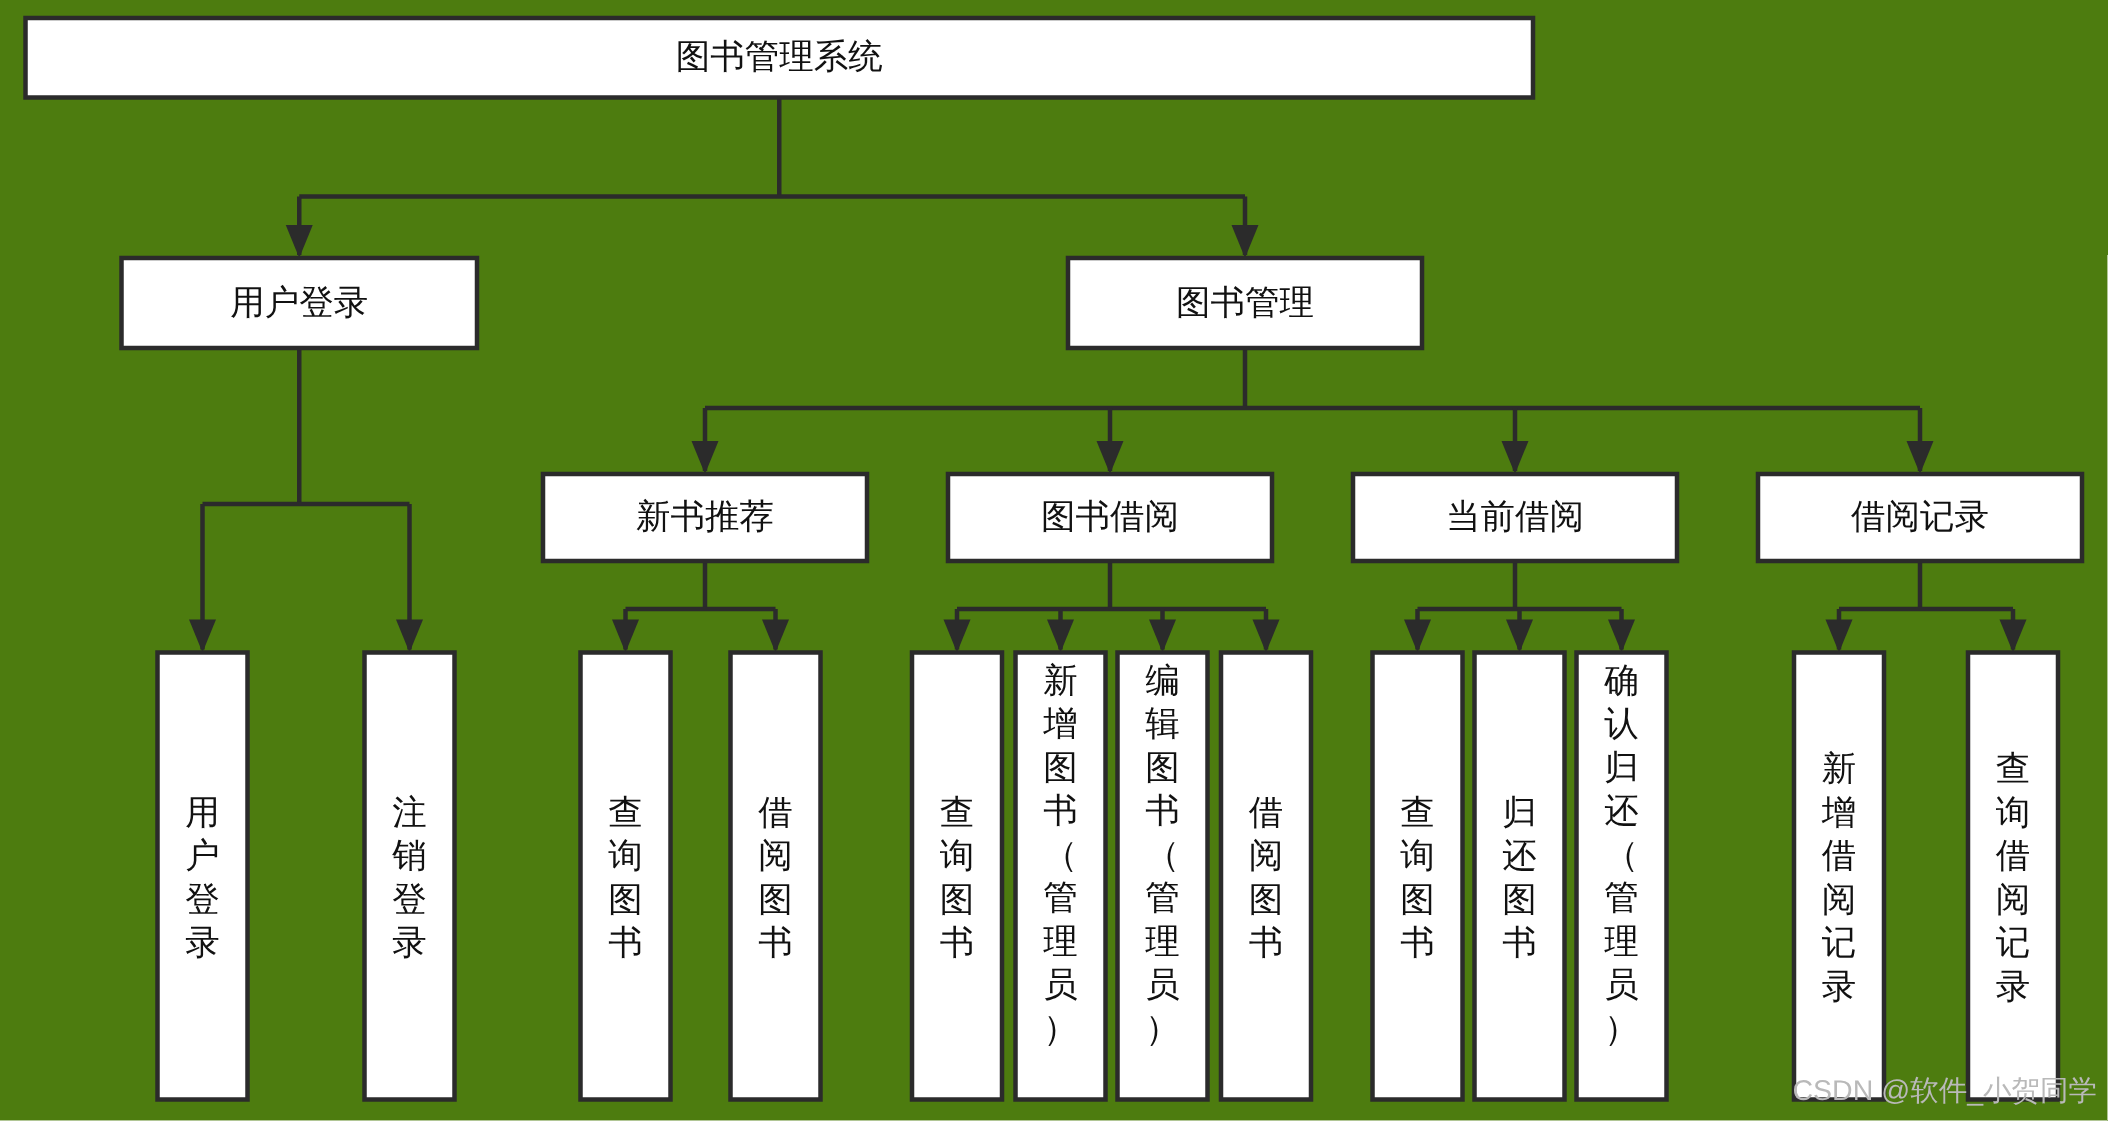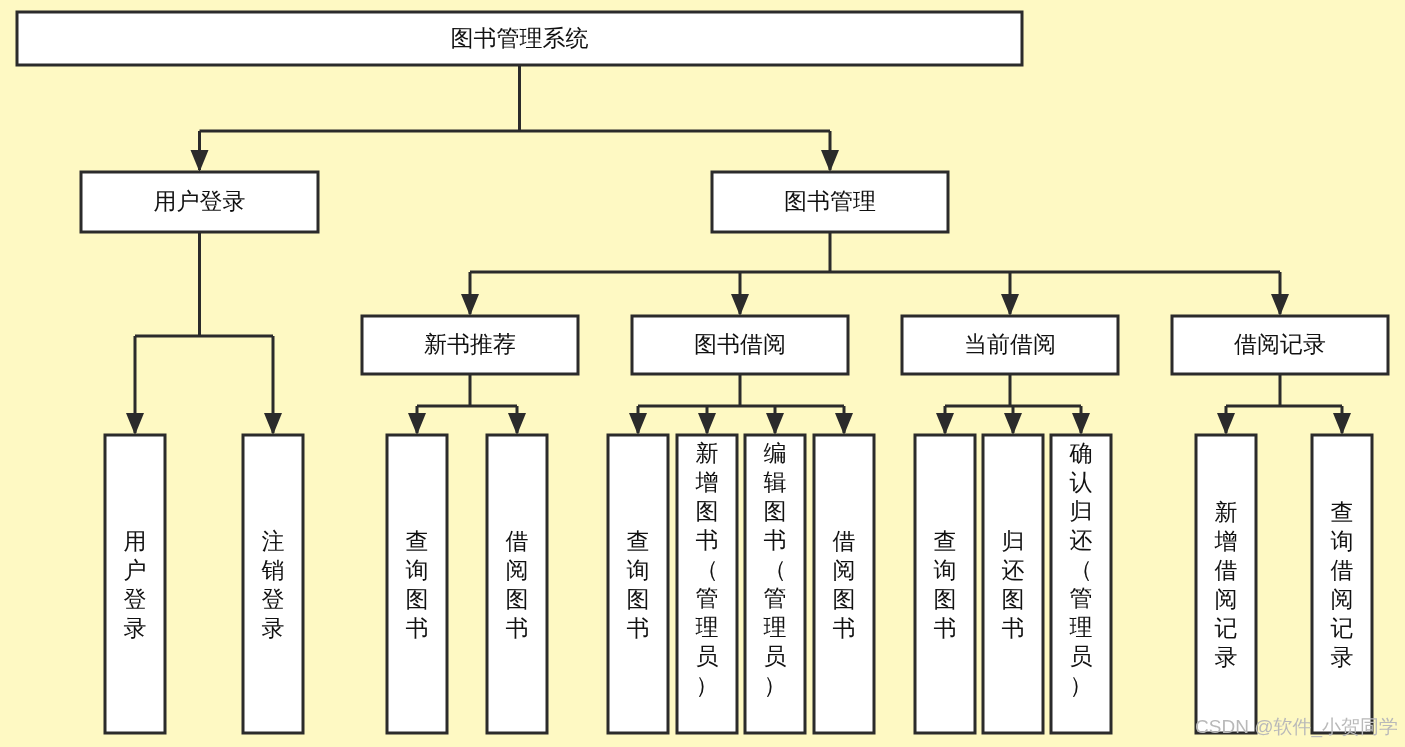--- a/index.html
+++ b/index.html
@@ -8,21 +8,21 @@
     padding: 0;
     background: #ffffff;
   }
   body {
     font-family: "Liberation Sans", "DejaVu Sans", sans-serif;
   }
   #diagram-root {
     position: relative;
     width: 1405px;
     height: 747px;
-    background: #fef9c3;
+    background: #4d7c0f;
     overflow: hidden;
   }
   svg.tree-canvas {
     position: absolute;
     left: 0;
     top: 0;
     width: 1405px;
     height: 747px;
     display: block;
   }

